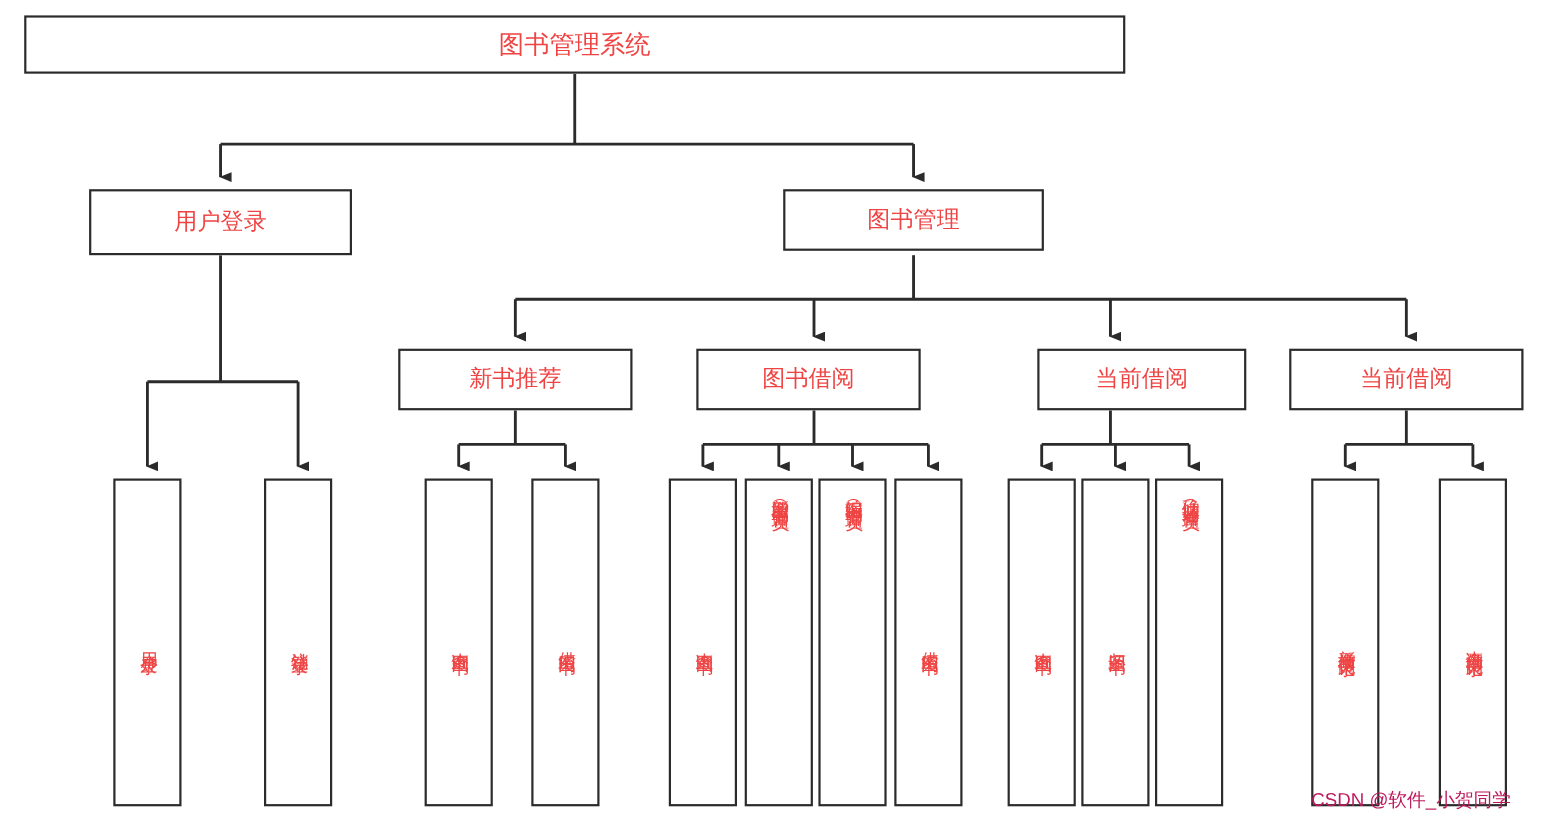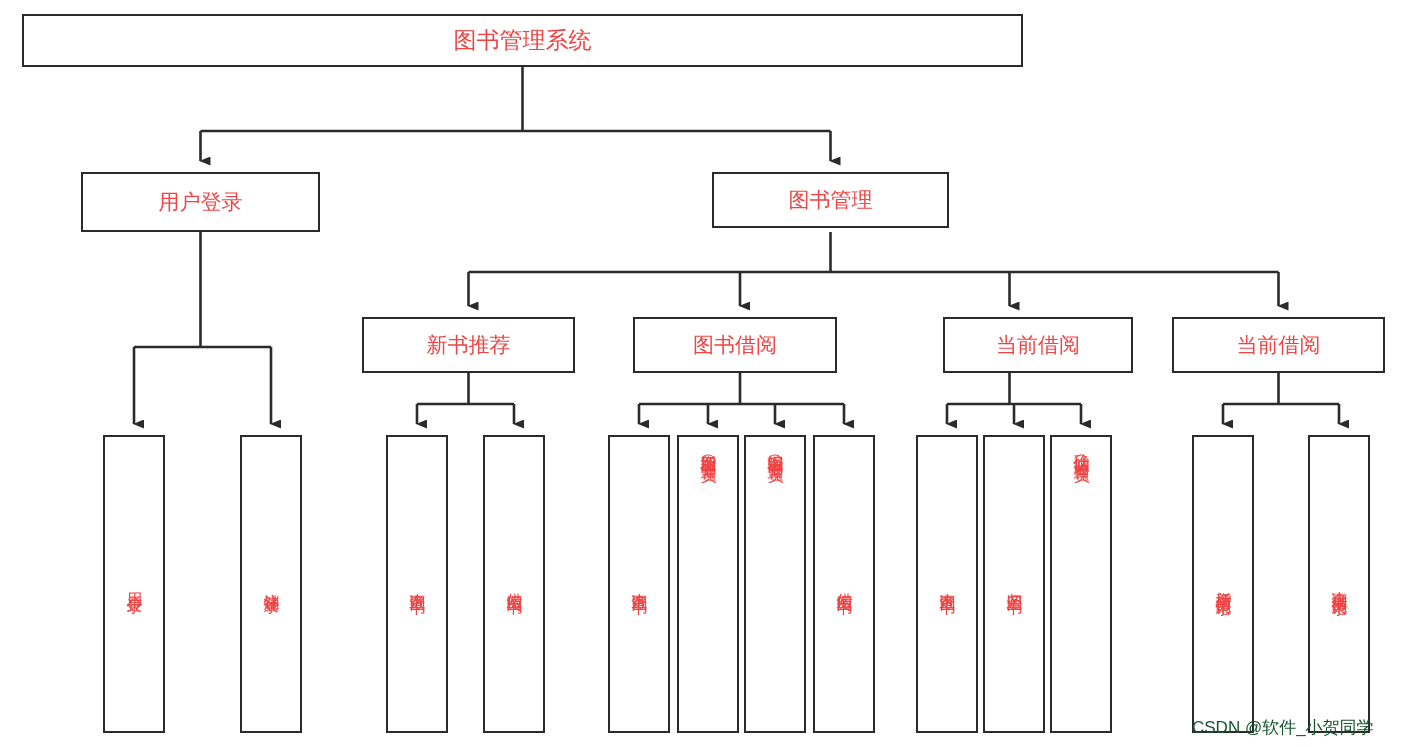--- a/index.html
+++ b/index.html
@@ -53,21 +53,21 @@
     writing-mode: vertical-rl;
     text-orientation: upright;
     letter-spacing: 2px;
   }
   .vertical { align-items: center; }
   .vertical.align-top { align-items: flex-start; padding-top: 4px; }
   .vertical.align-center { align-items: center; }
 
   .watermark {
     position: absolute;
-    color: #14532d;
+    color: #be185d;
     font-size: 17px;
     font-family: "Liberation Sans", "DejaVu Sans", sans-serif;
     white-space: nowrap;
     user-select: none;
   }
 </style>
 </head>
 <body>
 
 <div id="diagram-root">

